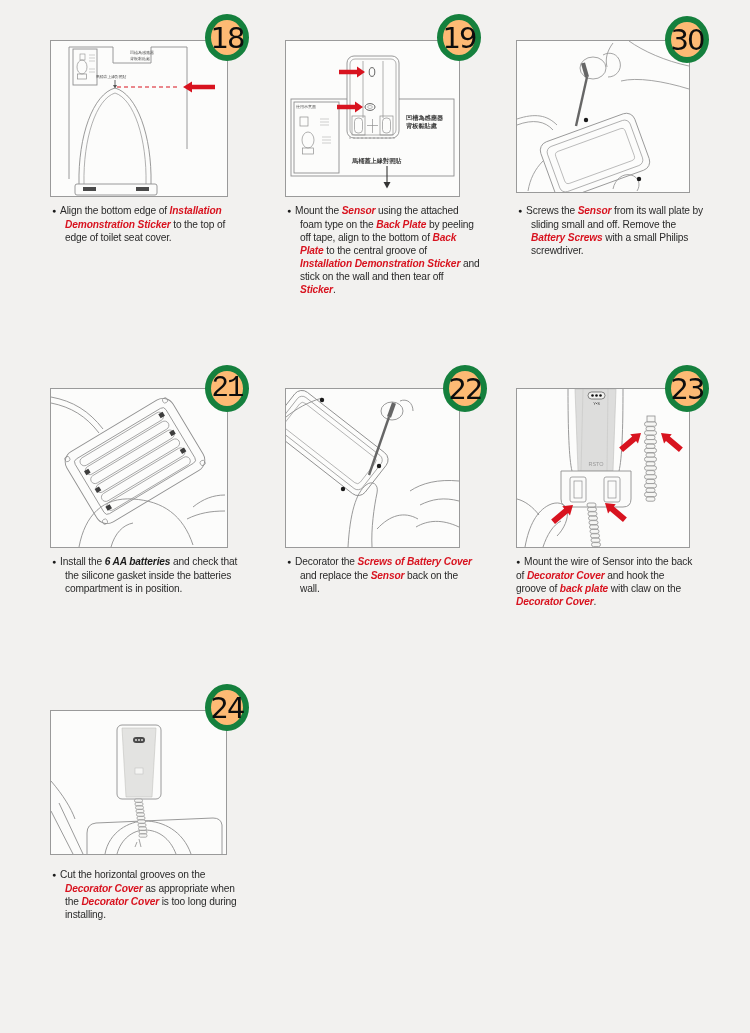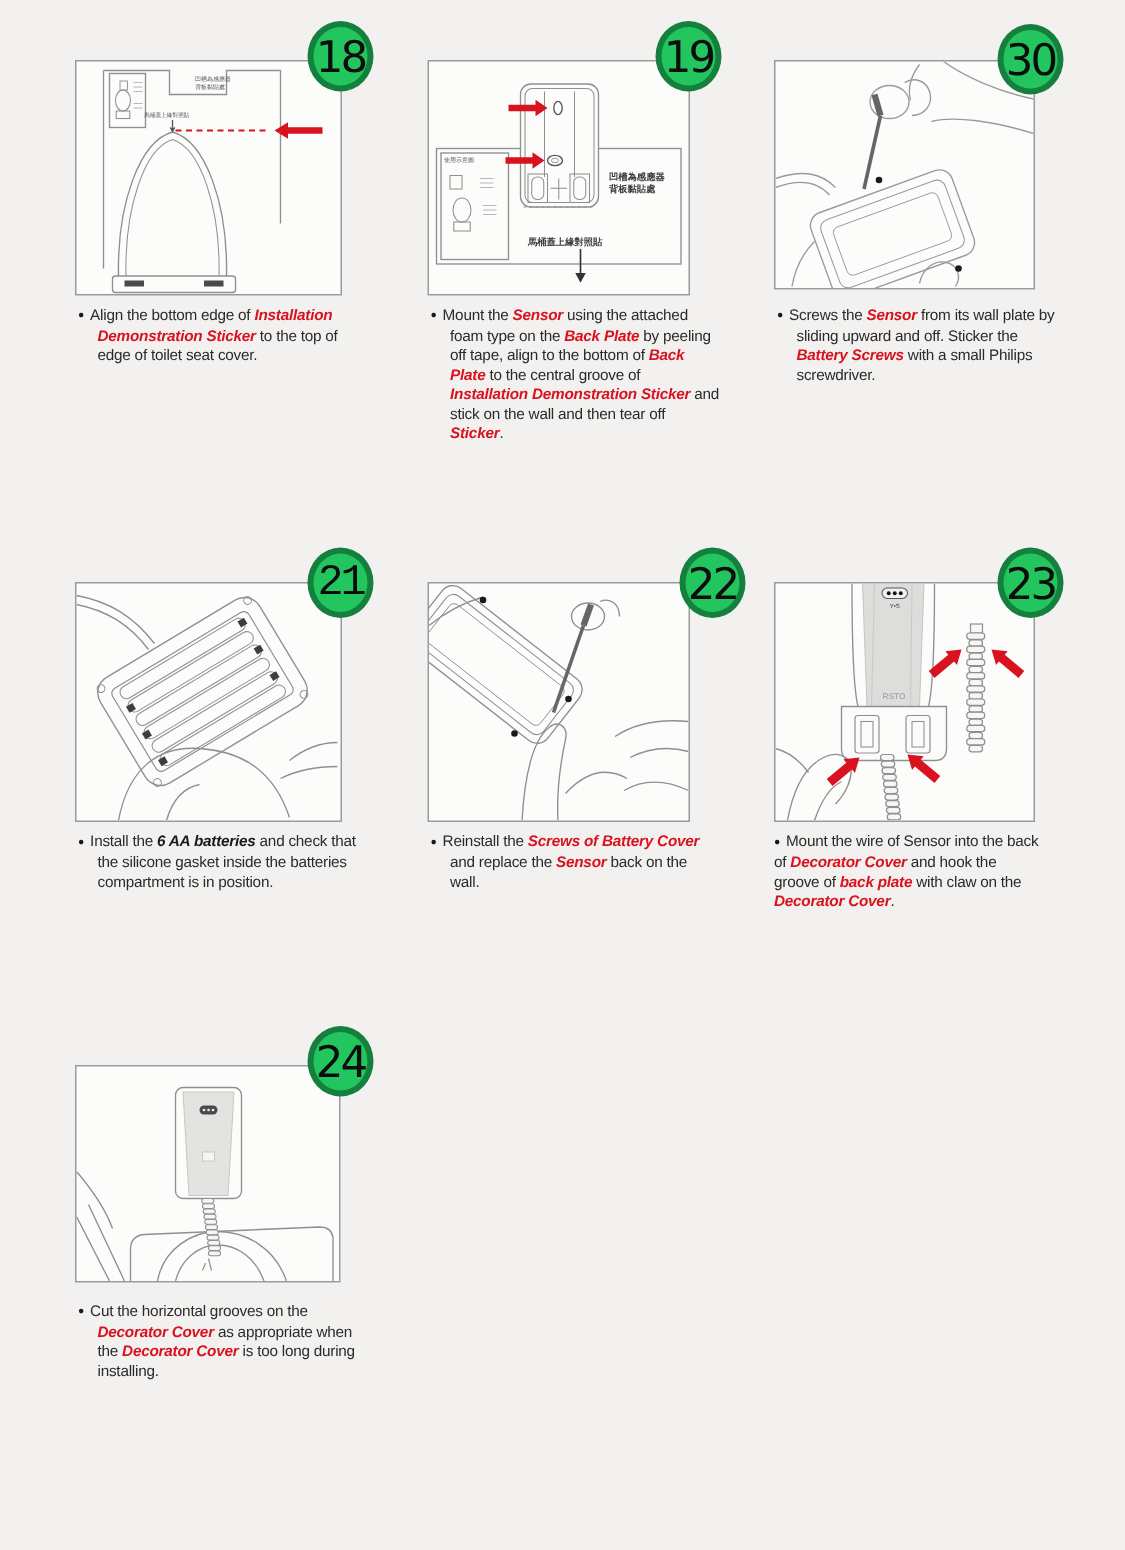--- a/index.html
+++ b/index.html
@@ -8,22 +8,22 @@
     position:relative;width:750px;height:1033px;margin:0 auto;
     background:#f2f1ef;overflow:hidden;
     font-family:"Liberation Sans","DejaVu Sans",sans-serif;
     color:#2a2a2a;
   }
   .illus-box{
     position:absolute;background:#fcfcfb;border:1px solid #9a9a9a;
     box-sizing:border-box;overflow:hidden;
   }
   .badge{
-    position:absolute;width:44px;height:47px;border:4px solid #15803d;
-    border-radius:50%;background:#22c55e;box-sizing:border-box;
+    position:absolute;width:44px;height:47px;border:6px solid #15803d;
+    border-radius:50%;background:#fdba74;box-sizing:border-box;
     display:flex;align-items:center;justify-content:center;
     font-family:"DejaVu Sans",sans-serif;font-size:29px;color:#0d0d0d;
     letter-spacing:-2px;z-index:3;
   }
   .caption{
     position:absolute;margin:0;font-size:10.2px;line-height:13px;
     letter-spacing:-0.15px;color:#2a2a2a;
     padding-left:13px;text-indent:-13px;
   }
   .caption.no-hang{padding-left:0;text-indent:0;}
@@ -127,21 +127,21 @@
         </g>
         <path d="M96,148 C98,138 106,132 114,134 C122,136 124,144 120,150"></path>
         <path d="M26,120 C18,128 13,138 11,150"></path>
       </g>
       <path d="M70,36 L59,85" stroke="#666" stroke-width="2.4"></path>
       <path d="M70,36 L66,22" stroke="#666" stroke-width="4.2"></path>
       <circle cx="69" cy="79" r="2.2" fill="#1a1a1a"></circle>
       <circle cx="122" cy="138" r="2.2" fill="#1a1a1a"></circle>
     </svg>
   </div>
-  <p class="caption" style="left:518px;top:204px;width:180px;"><span class="bullet">●</span><span><span class="seg-plain">Screws the </span><span class="seg-red">Sensor</span><span class="seg-plain"> from its wall plate by sliding upward and off. Sticker the </span><span class="seg-red">Battery Screws</span><span class="seg-plain"> with a small Philips screwdriver.</span></span></p>
+  <p class="caption" style="left:518px;top:204px;width:180px;"><span class="bullet">●</span><span><span class="seg-plain">Screws the </span><span class="seg-red">Sensor</span><span class="seg-plain"> from its wall plate by sliding small and off. Remove the </span><span class="seg-red">Battery Screws</span><span class="seg-plain"> with a small Philips screwdriver.</span></span></p>
 
   <div class="badge" style="left:205px;top:365px;font-family:Liberation Mono, monospace;">
     <span>21</span>
   </div>
   <div class="illus-box" style="left:50px;top:388px;width:178px;height:160px;">
     <svg width="176" height="158" viewBox="0 0 176 158">
       <g stroke="#8f8f8f" fill="none" stroke-width="0.9">
         <path d="M0,8 C22,12 38,22 52,40"></path>
         <path d="M0,14 C20,18 35,27 48,44"></path>
         <g transform="translate(84,72) rotate(-31)">
@@ -166,21 +166,21 @@
         </g>
         <path d="M28,158 C34,126 52,108 82,110 C112,112 132,126 142,156"></path>
         <path d="M142,118 C152,110 162,106 174,106"></path>
         <path d="M136,130 C148,124 160,122 174,122"></path>
         <path d="M60,158 C64,144 72,136 82,134"></path>
       </g>
     </svg>
   </div>
   <p class="caption" style="left:52px;top:555px;width:180px;"><span class="bullet">●</span><span><span class="seg-plain">Install the </span><span class="seg-bold">6 AA batteries</span><span class="seg-plain"> and check that the silicone gasket inside the batteries compartment is in position.</span></span></p>
 
-  <div class="badge" style="left:453px;top:365px;">
+  <div class="badge" style="left:443px;top:365px;">
     <span>22</span>
   </div>
   <div class="illus-box" style="left:285px;top:388px;width:175px;height:160px;">
     <svg width="173" height="158" viewBox="0 0 173 158">
       <g stroke="#8f8f8f" fill="none" stroke-width="0.9">
         <path d="M0,28 C10,20 22,13 36,9"></path>
         <g transform="translate(44,54) rotate(-52)">
           <rect x="-26" y="-58" width="52" height="116" rx="9"></rect>
           <rect x="-21" y="-53" width="42" height="106" rx="6" stroke-width="0.7"></rect>
           <rect x="-16" y="-48" width="32" height="96" rx="4" stroke-width="0.6"></rect>
@@ -193,21 +193,21 @@
         <path d="M173,112 C158,108 146,110 134,116"></path>
         <path d="M173,138 C156,130 142,131 130,138"></path>
       </g>
       <path d="M103,28 L83,86" stroke="#666" stroke-width="2.4"></path>
       <path d="M103,28 L108,14" stroke="#666" stroke-width="4.2"></path>
       <circle cx="36" cy="11" r="2.2" fill="#1a1a1a"></circle>
       <circle cx="93" cy="77" r="2.2" fill="#1a1a1a"></circle>
       <circle cx="57" cy="100" r="2.2" fill="#1a1a1a"></circle>
     </svg>
   </div>
-  <p class="caption" style="left:287px;top:555px;width:180px;"><span class="bullet">●</span><span><span class="seg-plain">Reinstall the </span><span class="seg-red">Screws of Battery Cover</span><span class="seg-plain"> and replace the </span><span class="seg-red">Sensor</span><span class="seg-plain"> back on the wall.</span></span></p>
+  <p class="caption" style="left:287px;top:555px;width:180px;"><span class="bullet">●</span><span><span class="seg-plain">Decorator the </span><span class="seg-red">Screws of Battery Cover</span><span class="seg-plain"> and replace the </span><span class="seg-red">Sensor</span><span class="seg-plain"> back on the wall.</span></span></p>
 
   <div class="badge" style="left:665px;top:365px;justify-content:center;">
     <span>23</span>
   </div>
   <div class="illus-box" style="left:516px;top:388px;width:174px;height:160px;">
     <svg width="172" height="158" viewBox="0 0 172 158">
       <path d="M58,0 L99,0 L96,82 L61,82 Z" fill="#dddddc" stroke="#c0c0be" stroke-width="0.6"></path>
       <path d="M66,0 L64,82 M91,0 L90,82" stroke="#c6c6c4" stroke-width="0.6" fill="none"></path>
       <g stroke="#8f8f8f" fill="none" stroke-width="0.9">
         <path d="M51,0 C51,40 52,70 55,82"></path>

